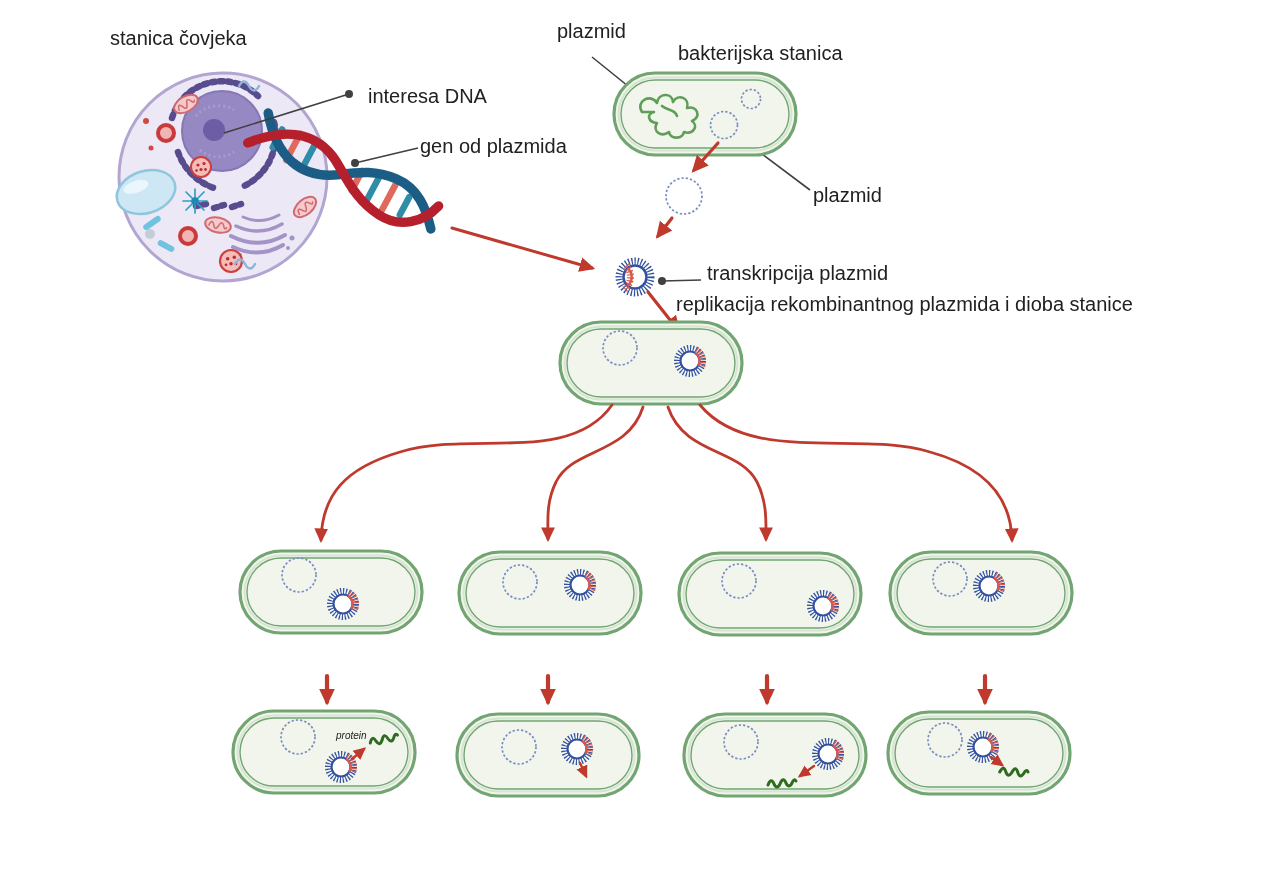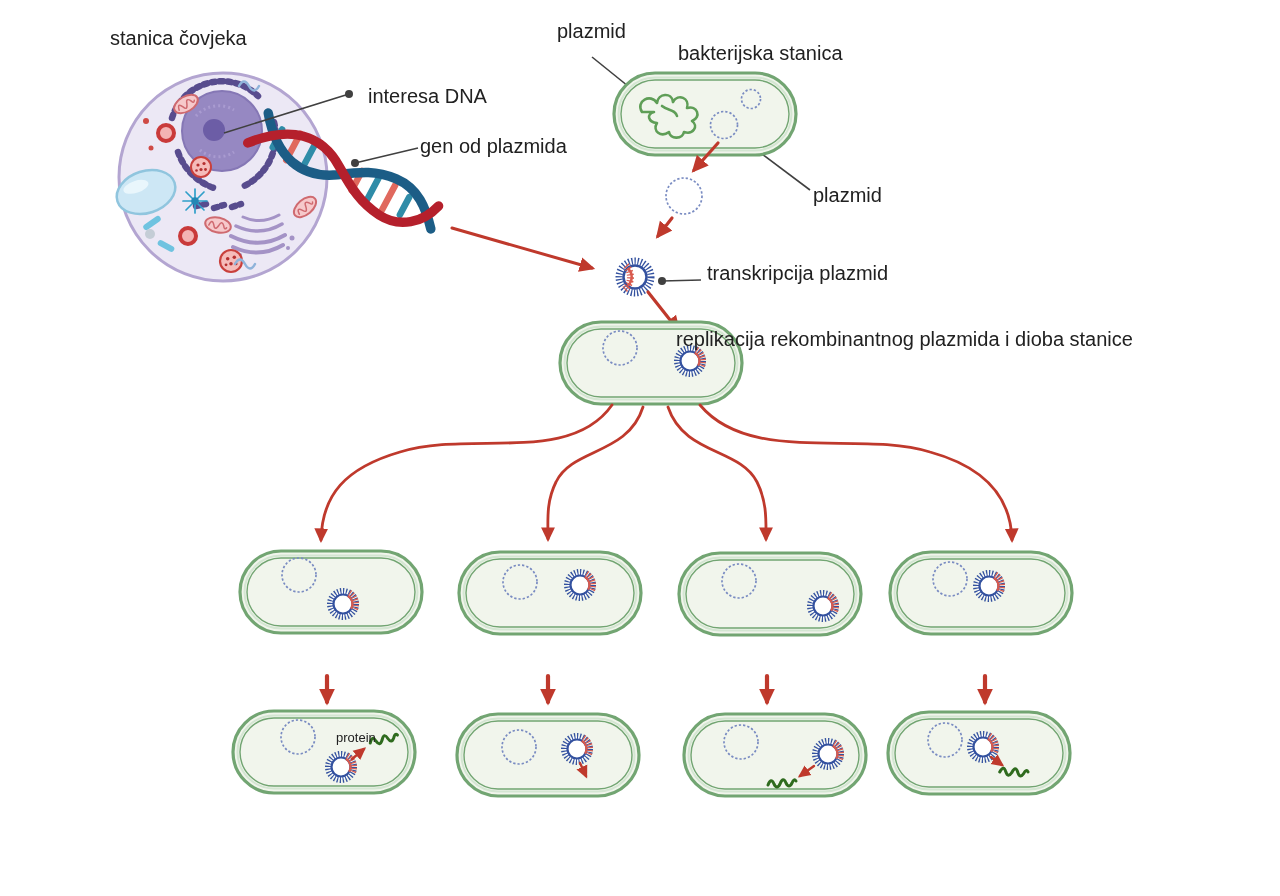--- a/index.html
+++ b/index.html
@@ -7,21 +7,21 @@
     --cell-fill:#f1f5ec; --nukleoid-green:#5f9e57; --plasmid-blue:#7a8cc2;
     --recombinant-blue:#33519f; --insert-red:#d85a4e; --protein-green:#2f6b1e;
     --connector-gray:#404040; --text:#212121;
     --hc-fill:#ece8f5; --hc-border:#b3a5d1;
   }
   html,body{margin:0;padding:0;background:#ffffff;}
   .canvas{position:relative;width:1280px;height:896px;background:#ffffff;overflow:hidden;
           font-family:"Liberation Sans",sans-serif;}
   .diagram-svg{position:absolute;left:0;top:0;}
   .lbl{position:absolute;font-size:20px;line-height:1.1;color:var(--text);white-space:nowrap;}
-  .lbl-small{position:absolute;font-size:13px;line-height:1;color:var(--text);white-space:nowrap;}
+  .lbl-small{position:absolute;font-size:10px;line-height:1;color:var(--text);white-space:nowrap;font-style:italic;}
 
   
   .mem-outer{fill:var(--cell-fill);stroke:var(--membrane-green);stroke-width:3.2;}
   .mem-mid{fill:none;stroke:var(--membrane-light);stroke-width:2;}
   .mem-inner{fill:none;stroke:var(--membrane-green);stroke-width:1.4;}
 
   .nukleoid{fill:none;stroke:var(--nukleoid-green);stroke-width:2.6;stroke-linejoin:round;stroke-linecap:round;}
   .pdash{fill:none;stroke:var(--plasmid-blue);stroke-width:1.7;stroke-dasharray:2.3 2;}
 
   .pl-bg{fill:#ffffff;stroke:none;}
@@ -295,16 +295,16 @@
   </g>
 </svg>
 
 <div class="lbl" style="left:110px;top:19px;margin-top:8px;">stanica čovjeka</div>
 <div class="lbl" style="left:557px;top:20px;">plazmid</div>
 <div class="lbl" style="left:678px;top:42px;">bakterijska stanica</div>
 <div class="lbl" style="left:368px;top:85px;">interesa DNA</div>
 <div class="lbl" style="left:420px;top:135px;">gen od plazmida</div>
 <div class="lbl" style="left:813px;top:184px;">plazmid</div>
 <div class="lbl" style="left:707px;top:262px;">transkripcija plazmid</div>
-<div class="lbl" style="left:676px;top:293px;margin-top:35px;">replikacija rekombinantnog plazmida i dioba stanice</div>
+<div class="lbl" style="left:676px;top:293px;">replikacija rekombinantnog plazmida i dioba stanice</div>
 <div class="lbl-small" style="left:336px;top:731px;">protein</div>
 
 </div>
 
 </body></html>

